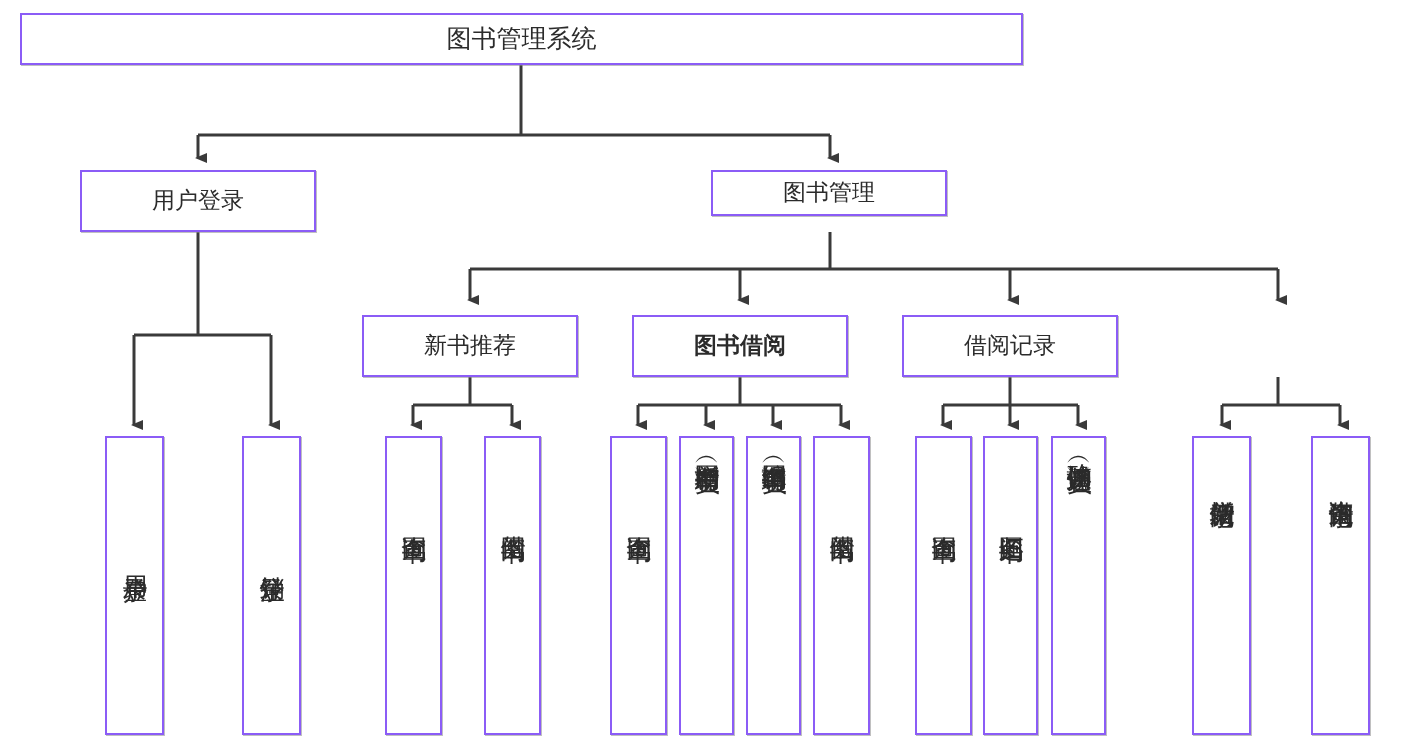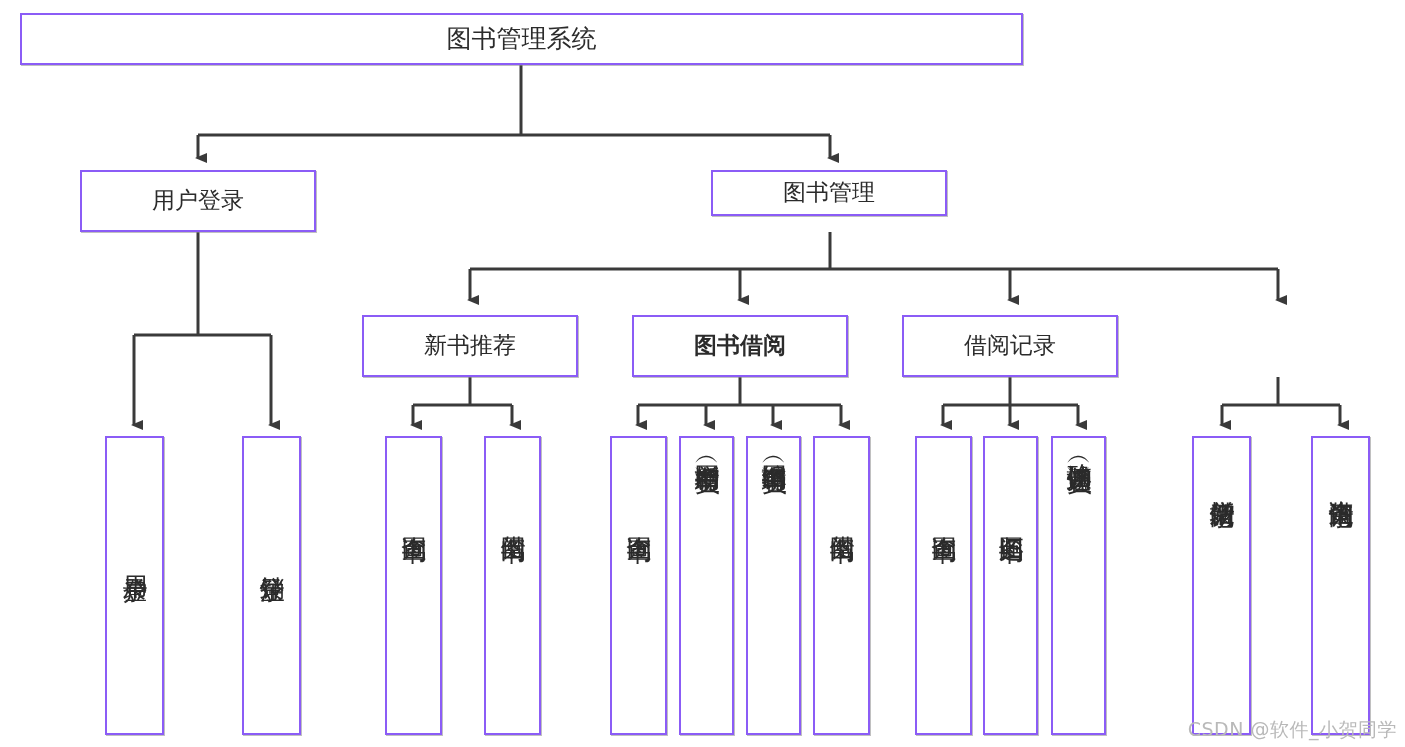--- a/index.html
+++ b/index.html
@@ -185,15 +185,14 @@
     <span class="label">确认归还（管理员）</span>
   </div>
 
   <div class="node leaf" style="left:1192px; top:436px; width:59px; height:299px; padding-top:42px;">
     <span class="label">新增借阅记录</span>
   </div>
   <div class="node leaf" style="left:1311px; top:436px; width:59px; height:299px; padding-top:42px;">
     <span class="label">查询借阅记录</span>
   </div>
 
-  <div id="watermark">CSDN @软件_小贺同学</div>
 
 </div>
 
 </body></html>

